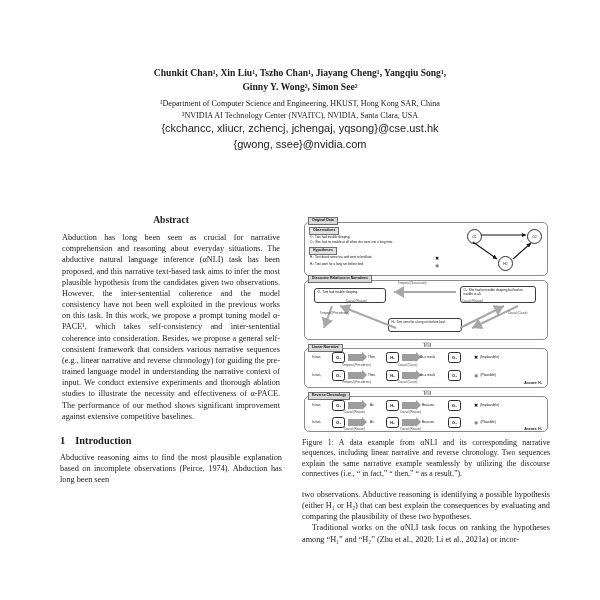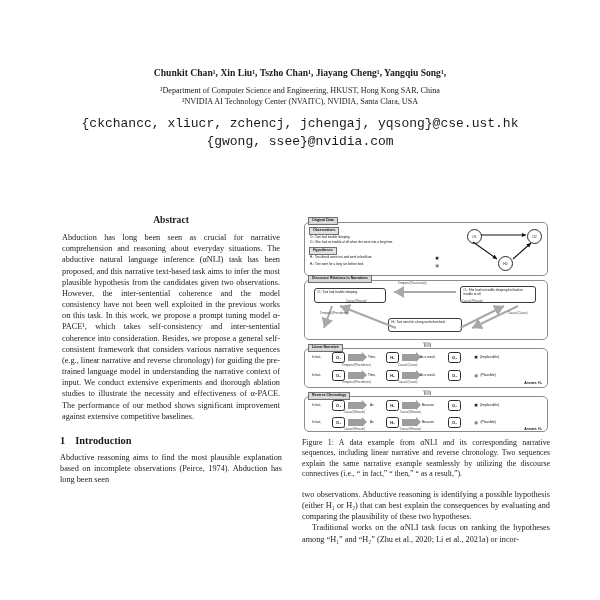--- a/index.html
+++ b/index.html
@@ -37,23 +37,23 @@
     font-size: 9.6px;
     font-weight: bold;
     line-height: 1.42;
   }
   .affil {
     margin-top: 5px;
     font-size: 8.1px;
     line-height: 1.42;
   }
   .emails {
-    margin-top: 7px;
-    font-family: Liberation Mono, monospace;
-    font-size: 13px;
+    margin-top: 0;
+    font-family: Liberation Sans, sans-serif;
+    font-size: 11px;
     line-height: 1.45;
   }
 
   
   .columns {
     position: absolute;
     top: 198px;
     left: 0;
     width: 600px;
     height: 402px;
@@ -217,20 +217,21 @@
   }
 </style>
 </head>
 <body>
 
 <div class="page">
 
   <div class="title-block">
     <div class="authors">
       <div>Chunkit Chan¹, Xin Liu¹, Tszho Chan¹, Jiayang Cheng¹, Yangqiu Song¹,</div>
+      <div>Ginny Y. Wong², Simon See²</div>
     </div>
     <div class="affil">
       <div>¹Department of Computer Science and Engineering, HKUST, Hong Kong SAR, China</div>
       <div>²NVIDIA AI Technology Center (NVAITC), NVIDIA, Santa Clara, USA</div>
     </div>
     <div class="emails">
       <div>{ckchancc, xliucr, zchencj, jchengaj, yqsong}@cse.ust.hk</div>
       <div>{gwong, ssee}@nvidia.com</div>
     </div>
   </div>

